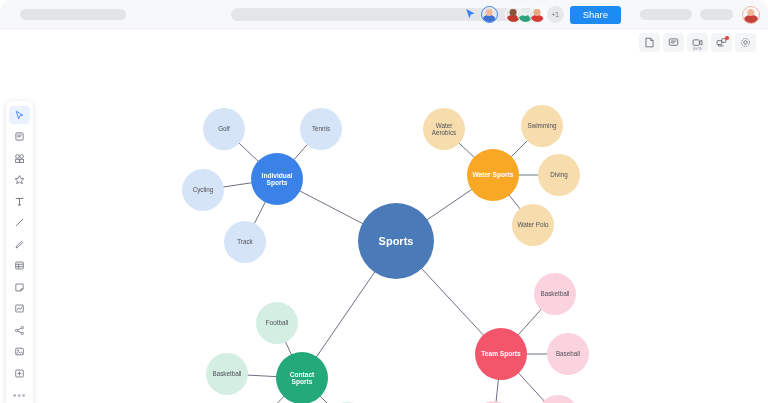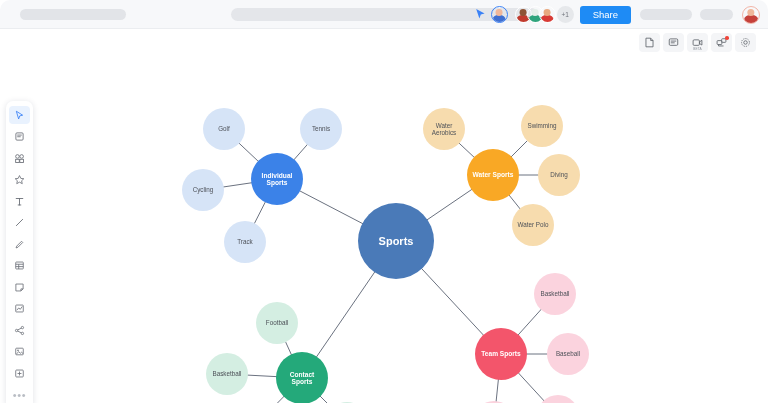--- a/index.html
+++ b/index.html
@@ -93,21 +93,21 @@
   }
 
   #share-btn {
     background: #1e8bf5;
     color: #ffffff;
     font-size: 9.5px;
     height: 18px;
     padding: 0 13px;
     border-radius: 3px;
     display: flex; align-items: center; justify-content: center;
-    margin-right: 9px;
+    margin-right: 19px;
     cursor: pointer;
     border: none;
     font-family: "Liberation Sans", sans-serif;
   }
   #tb-pill-a { width: 52px; margin-right: 8px; }
   #tb-pill-b { width: 33px; margin-right: 9px; }
   #av-end { width: 18px; height: 18px; border: 1.5px solid #f2b5a8; }
 
   
   #canvas {

